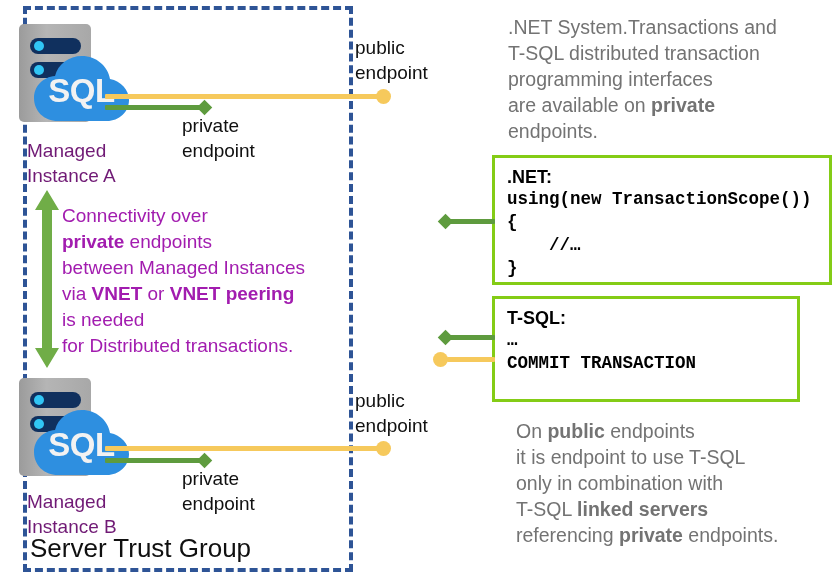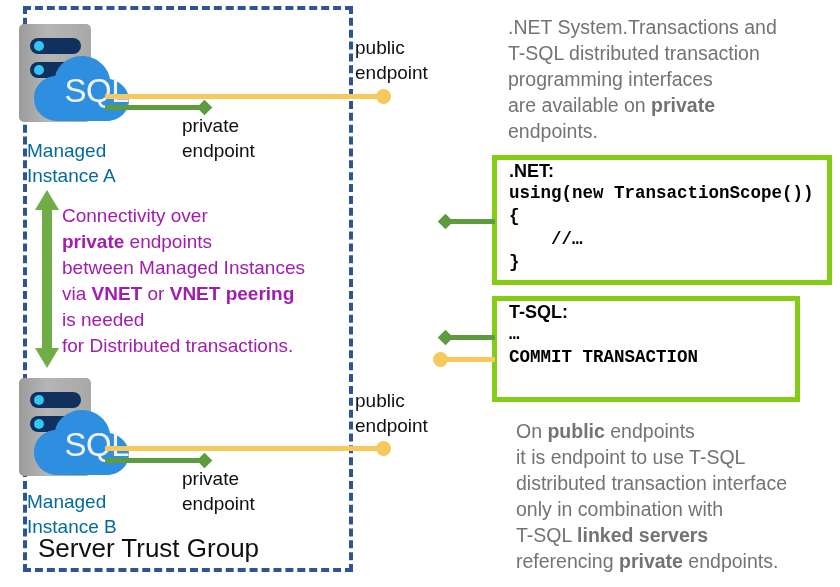--- a/index.html
+++ b/index.html
@@ -31,21 +31,21 @@
   }
   .trust-group-label {
     position: absolute;
     left: 28px;
     top: 533px;
     font-size: 26px;
     line-height: 30px;
     color: #101010;
     white-space: nowrap;
     background: #ffffff;
-    padding: 0 10px;
+    padding: 0 2px;
   }
 
   
   .mi-icon {
     position: absolute;
     width: 120px;
     height: 110px;
   }
   .mi-server {
     position: absolute;
@@ -81,33 +81,33 @@
     top: 33px;
     width: 95px;
     height: 67px;
   }
   .mi-cloud svg { display: block; }
   .mi-sql-text {
     position: absolute;
     left: 18px;
     top: 52px;
     width: 95px;
-    text-align: right;
+    text-align: center;
     font-size: 33px;
-    font-weight: normal;
+    font-weight: bold;
     color: #f2f2f2;
     letter-spacing: -0.5px;
     line-height: 34px;
   }
 
   .mi-caption {
     position: absolute;
     font-size: 19px;
     line-height: 25px;
-    color: #0369a1;
+    color: #701a75;
     white-space: pre-line;
   }
 
   
   .line {
     position: absolute;
     height: 5px;
     border-radius: 1px;
   }
   .line.yellow { background: #F6C95C; }
@@ -162,24 +162,24 @@
     position: absolute;
     font-size: 19.5px;
     line-height: 26px;
     color: #737373;
     white-space: nowrap;
   }
   .para b { font-weight: bold; }
 
   .code-box {
     position: absolute;
-    border: 5px solid #84cc16;
+    border: 3px solid #84cc16;
     background: #ffffff;
     box-sizing: border-box;
-    padding: 0 10px 6px 12px;
+    padding: 8px 10px 6px 12px;
   }
   .code-title {
     font-family: "Liberation Sans", sans-serif;
     font-weight: bold;
     font-size: 18px;
     line-height: 22px;
     color: #000;
   }
   .code-line {
     font-family: "Liberation Mono", monospace;
@@ -306,20 +306,19 @@
 
   <div class="line green" style="left:447px; top:335px; width:48px;"></div>
   <div class="diamond-green" style="left:440px; top:332px;"></div>
   <div class="line yellow" style="left:447px; top:357px; width:48px;"></div>
   <div class="dot-yellow" style="left:433px; top:352px;"></div>
 
   <div class="para" style="left:516px; top:418px;">
     <div>
         <div><span>On </span><b>public</b><span> endpoints</span></div>
         <div><span>it is endpoint to use T-SQL</span></div>
-        <div><span>distributed transaction interface</span></div>
         <div><span>only in combination with</span></div>
         <div><span>T-SQL </span><b>linked servers</b></div>
         <div><span>referencing </span><b>private</b><span> endpoints.</span></div>
       </div>
   </div>
 
 </div>
 
 </body></html>

